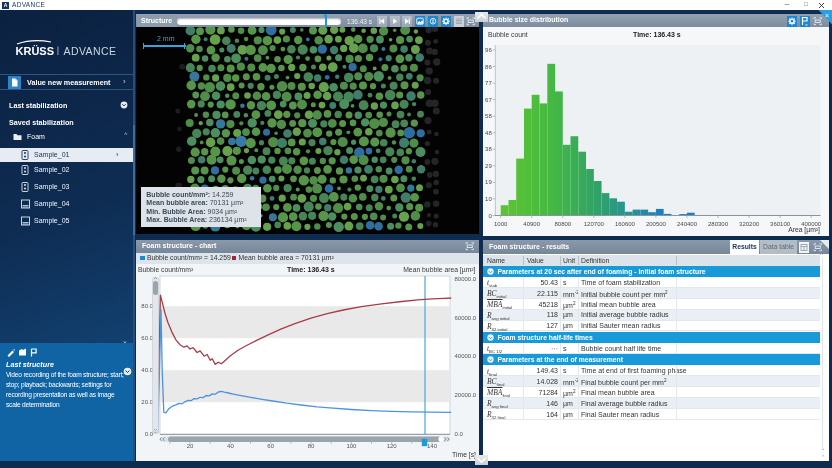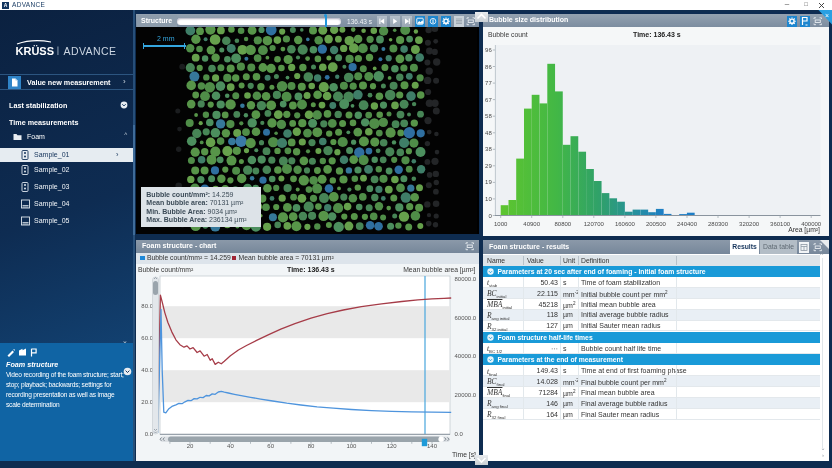--- a/index.html
+++ b/index.html
@@ -39,21 +39,21 @@
   </div>
   <div class="abs" style="left:27px;top:68px;font-size:7.2px;font-weight:bold;color:#fff;">Value new measurement</div>
   <div class="abs" style="left:123px;top:67px;font-size:8px;color:#cfd9e2;">›</div>
 
   <div class="abs" style="left:9px;top:91px;font-size:7.2px;font-weight:bold;color:#fff;">Last stabilization</div>
   <svg class="abs" style="left:120px;top:90.5px;" width="8" height="8" viewBox="0 0 8 8">
       <circle cx="4" cy="4" r="3.4" fill="#e7ecf1"></circle>
       <path d="M2.3 3.2 L4 4.9 L5.7 3.2" fill="none" stroke="#14365c" stroke-width="1"></path>
     </svg>
 
-  <div class="abs" style="left:9px;top:107.5px;font-size:7.2px;font-weight:bold;color:#fff;">Time measurements</div>
+  <div class="abs" style="left:9px;top:107.5px;font-size:7.2px;font-weight:bold;color:#fff;">Saved stabilization</div>
 
   <svg class="abs" style="left:13px;top:122.5px;" width="9" height="8" viewBox="0 0 9 8">
       <path d="M0.5 1 h3 l1 1.2 h4 V7 H0.5 Z" fill="#e8edf2"></path>
     </svg>
   <div class="abs" style="left:27px;top:123px;font-size:7px;color:#fff;">Foam</div>
   <div class="abs" style="left:124px;top:121px;font-size:6px;color:#b9c6d2;">˄</div>
 
   <div class="abs" style="left:0px;top:137.5px;width:133px;height:14px;background:#e6ecf1;">
     <svg class="abs" style="left:21px;top:2px;" width="8" height="10" viewBox="0 0 8 10">
         <rect x="1" y="0.5" width="6" height="9" rx="1" fill="none" stroke="#16365c" stroke-width="0.9"></rect>
@@ -95,21 +95,21 @@
   <div class="abs" style="left:34px;top:207px;font-size:7px;color:#f0f4f8;">Sample_05</div>
 
   <div class="abs" style="left:122px;top:327px;font-size:7px;color:#cfd9e2;">⌄</div>
 
   <div class="abs" style="left:0;top:333px;width:135px;height:118px;background:#1064a4;">
     <svg class="abs" style="left:7px;top:5px;" width="60" height="9" viewBox="0 0 60 9">
       <path d="M0.5 7.5 L5.5 2.5 L7 4 L2 9 Z M6.3 1.7 l1 1 l0.7 -0.7 l-1 -1 Z" fill="#fff"></path>
       <path d="M12 2.5 l3.5 -1.8 v1.6 l3.5 -1.8 v7 h-7 Z" fill="#fff"></path>
       <path d="M24.5 0.8 v7.8 M24.5 1 h4.6 v3.8 h-4.6" stroke="#fff" stroke-width="1.2" fill="none"></path>
     </svg>
-    <div class="abs" style="left:6px;top:17px;font-size:7.2px;font-weight:bold;font-style:italic;color:#fff;">Foam structure</div>
+    <div class="abs" style="left:6px;top:17px;font-size:7.2px;font-weight:bold;font-style:italic;color:#fff;">Last structure</div>
     <div class="abs" style="left:6px;top:27px;width:128px;font-size:6.6px;line-height:9.9px;letter-spacing:-0.2px;color:#fff;white-space:nowrap;">Video recording of the foam structure; start;<br>stop; playback; backwards; settings for<br>recording presentation as well as image<br>scale determination</div>
     <svg class="abs" style="left:123px;top:24px;" width="9" height="9" viewBox="0 0 9 9">
         <circle cx="4.5" cy="4.5" r="3.8" fill="#e7ecf1"></circle>
         <path d="M2.6 3.6 L4.5 5.5 L6.4 3.6" fill="none" stroke="#14365c" stroke-width="1"></path>
       </svg>
   </div>
 </div>
 
 <div class="abs" style="left:132.5px;top:10px;width:2.5px;height:451px;background:#274f79;"></div>
 <div class="abs" style="left:132.5px;top:125px;width:2.5px;height:110px;background:#3f6c99"></div>

